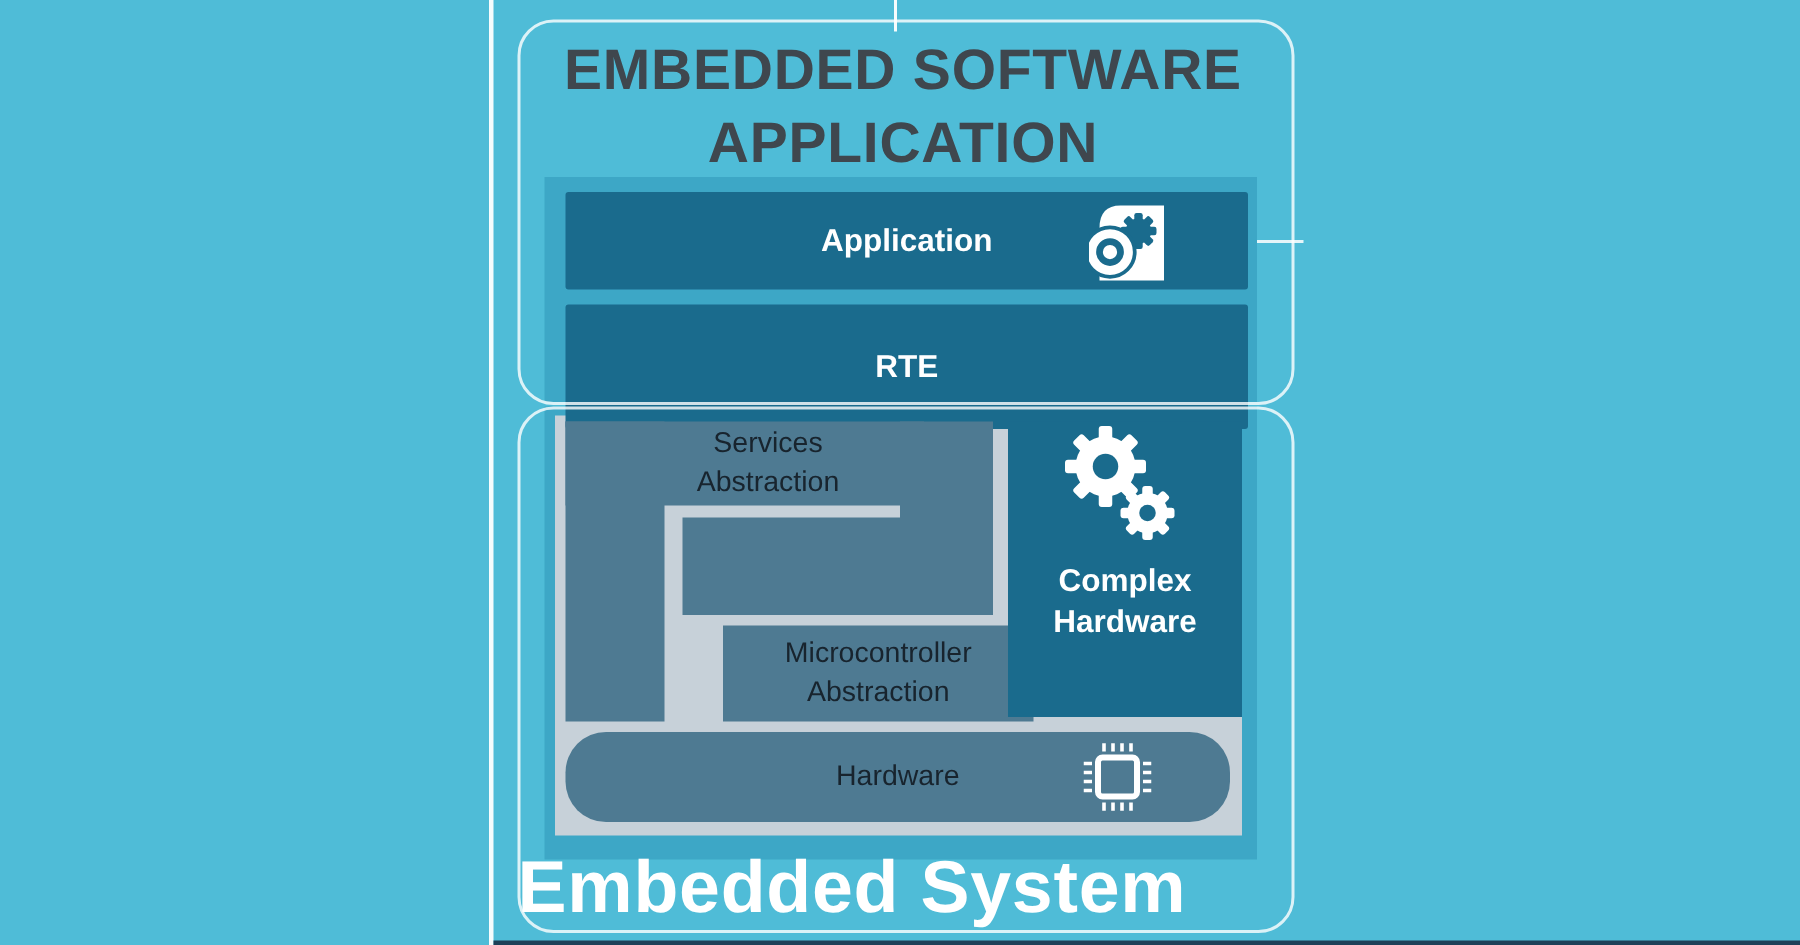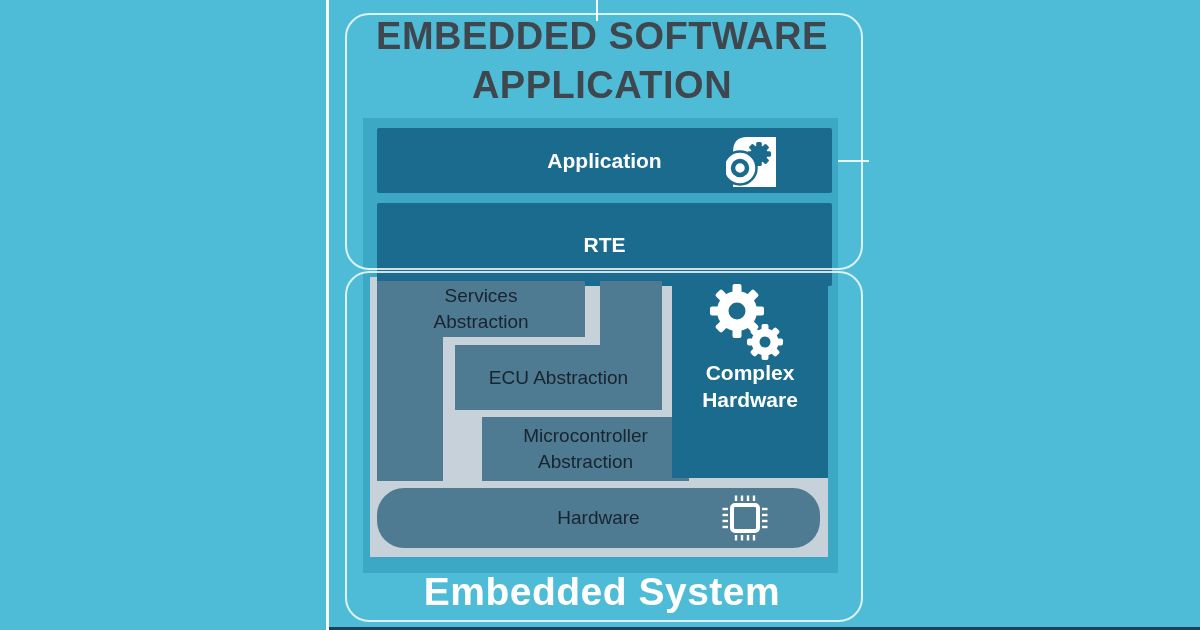--- a/index.html
+++ b/index.html
@@ -28,42 +28,42 @@
   .panel-teal{background:#3da7c6;}
   .panel-top{left:363px;top:118px;width:475px;height:150px;}
   .panel-bottom{left:363px;top:271px;width:475px;height:302px;}
   .panel-gray{left:370px;top:277px;width:458px;height:280px;background:#c7d1d9;}
 
   .bar-dark{background:#1a6b8d;border-radius:2px;}
   .bar-app{left:377px;top:128px;width:455px;height:65px;}
   .bar-rte{left:377px;top:203px;width:455px;height:83px;}
 
   .slate{background:#4e7a92;}
-  .svc-top {left:377px;top:281px;width:208px;height:56px;}
+  .svc-top {left:377px;top:281px;width:208px;height:56px;padding-left:31px;}
   .svc-col {left:377px;top:281px;width:66px;height:200px;}
   .ecu-col {left:600px;top:281px;width:62px;height:129px;}
   .ecu-bar {left:455px;top:345px;width:207px;height:65px;}
   .mcal-box{left:453px;top:417px;width:207px;height:64px;margin-left:29px;}
   .hw-bar  {left:377px;top:488px;width:443px;height:60px;border-radius:27px;}
   .cd-box  {left:672px;top:281px;width:156px;height:197px;background:#1a6b8d;}
 
   .lbl{display:flex;align-items:center;justify-content:center;text-align:center;}
   .lbl-white{color:#fff;font-weight:bold;font-size:21px;line-height:27px;}
   .lbl-dark{color:#18242e;font-weight:400;font-size:19px;line-height:26px;}
   .lbl span{display:block;}
 
   .title{
-    left:345px;top:12px;width:514px;height:100px;
+    left:345px;top:23px;width:514px;height:100px;
     color:#3f474e;font-weight:bold;font-size:38px;line-height:49px;
     letter-spacing:.5px;text-align:center;
   }
   .footer-label{
     left:345px;top:570px;width:514px;height:46px;
-    color:#fff;font-weight:bold;font-size:39px;line-height:44px;
-    letter-spacing:.5px;text-align:center;
+    color:#fff;font-weight:bold;font-size:49px;line-height:44px;
+    letter-spacing:.5px;
   }
   svg{display:block;}
 </style>
 </head>
 <body>
 
 <div class="stage">
 
   <div class="abs vline"></div>
   <div class="abs tick-top"></div>
@@ -102,21 +102,20 @@
   <div class="abs slate mcal-box"></div>
   <div class="abs slate hw-bar"></div>
   <div class="abs cd-box"></div>
 
   <div class="abs lbl lbl-dark svc-top">
     <div>
       <span>Services</span>
       <span>Abstraction</span>
     </div>
   </div>
-  <div class="abs lbl lbl-dark ecu-bar">ECU Abstraction</div>
   <div class="abs lbl lbl-dark mcal-box">
     <div>
       <span>Microcontroller</span>
       <span>Abstraction</span>
     </div>
   </div>
   <div class="abs lbl lbl-dark hw-bar">Hardware</div>
 
   <div class="abs" style="left:700px;top:274px;">
     <svg width="100" height="92" viewBox="0 0 100 92">
@@ -131,21 +130,21 @@
       <g transform="translate(65,68)" fill="#ffffff">
         <rect x="-3.5" y="-18" width="7" height="36" rx="2"></rect>
         <rect x="-3.5" y="-18" width="7" height="36" rx="2" transform="rotate(45)"></rect>
         <rect x="-3.5" y="-18" width="7" height="36" rx="2" transform="rotate(90)"></rect>
         <rect x="-3.5" y="-18" width="7" height="36" rx="2" transform="rotate(135)"></rect>
         <circle r="13.5"></circle>
         <circle r="5.5" fill="#1a6b8d"></circle>
       </g>
     </svg>
   </div>
-  <div class="abs lbl lbl-white" style="left:672px;top:356px;width:156px;height:60px;">
+  <div class="abs lbl lbl-white" style="left:672px;top:371px;width:156px;height:60px;">
     <div>
       <span>Complex</span>
       <span>Hardware</span>
     </div>
   </div>
 
   <div class="abs" style="left:719px;top:492px;">
     <svg width="52" height="52" viewBox="0 0 52 52">
       <rect x="13" y="13" width="26" height="26" rx="3" fill="none" stroke="#ffffff" stroke-width="4"></rect>
       <g stroke="#ffffff" stroke-width="2.4">

